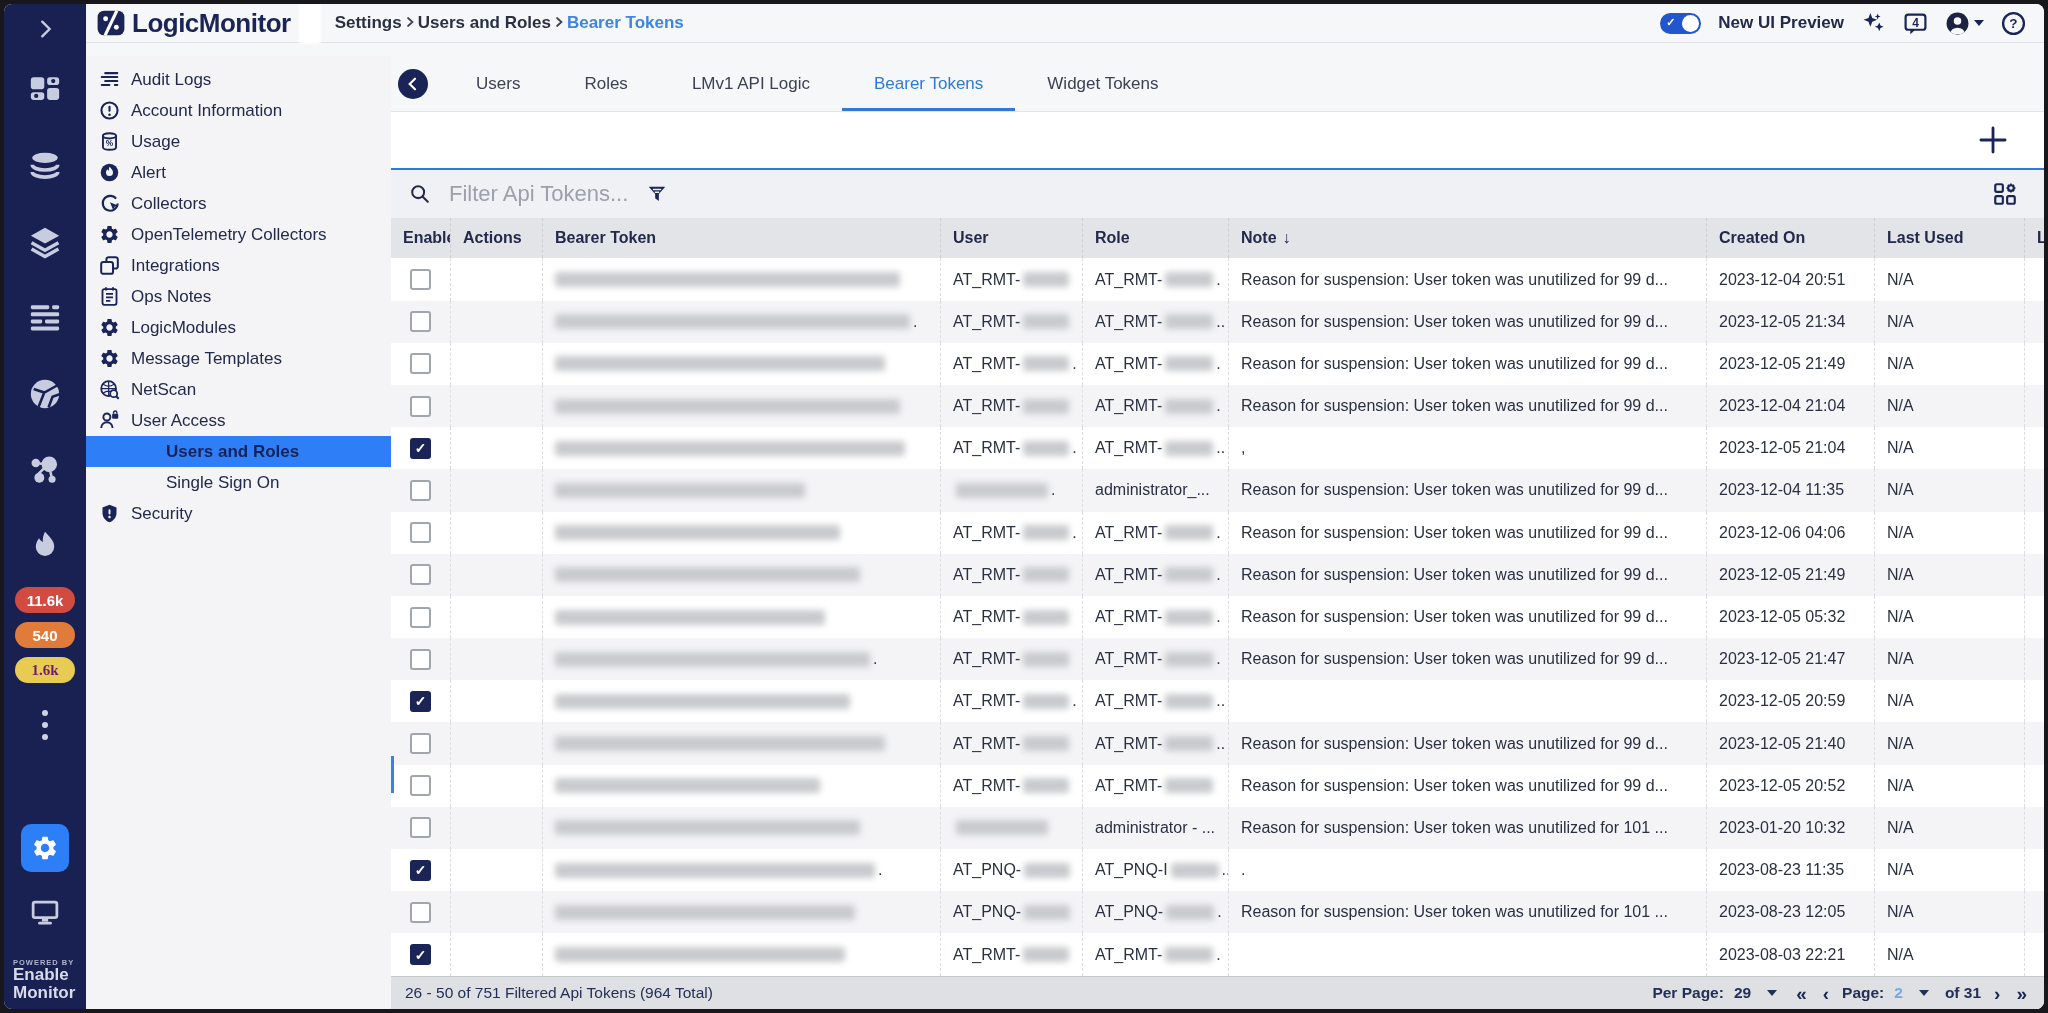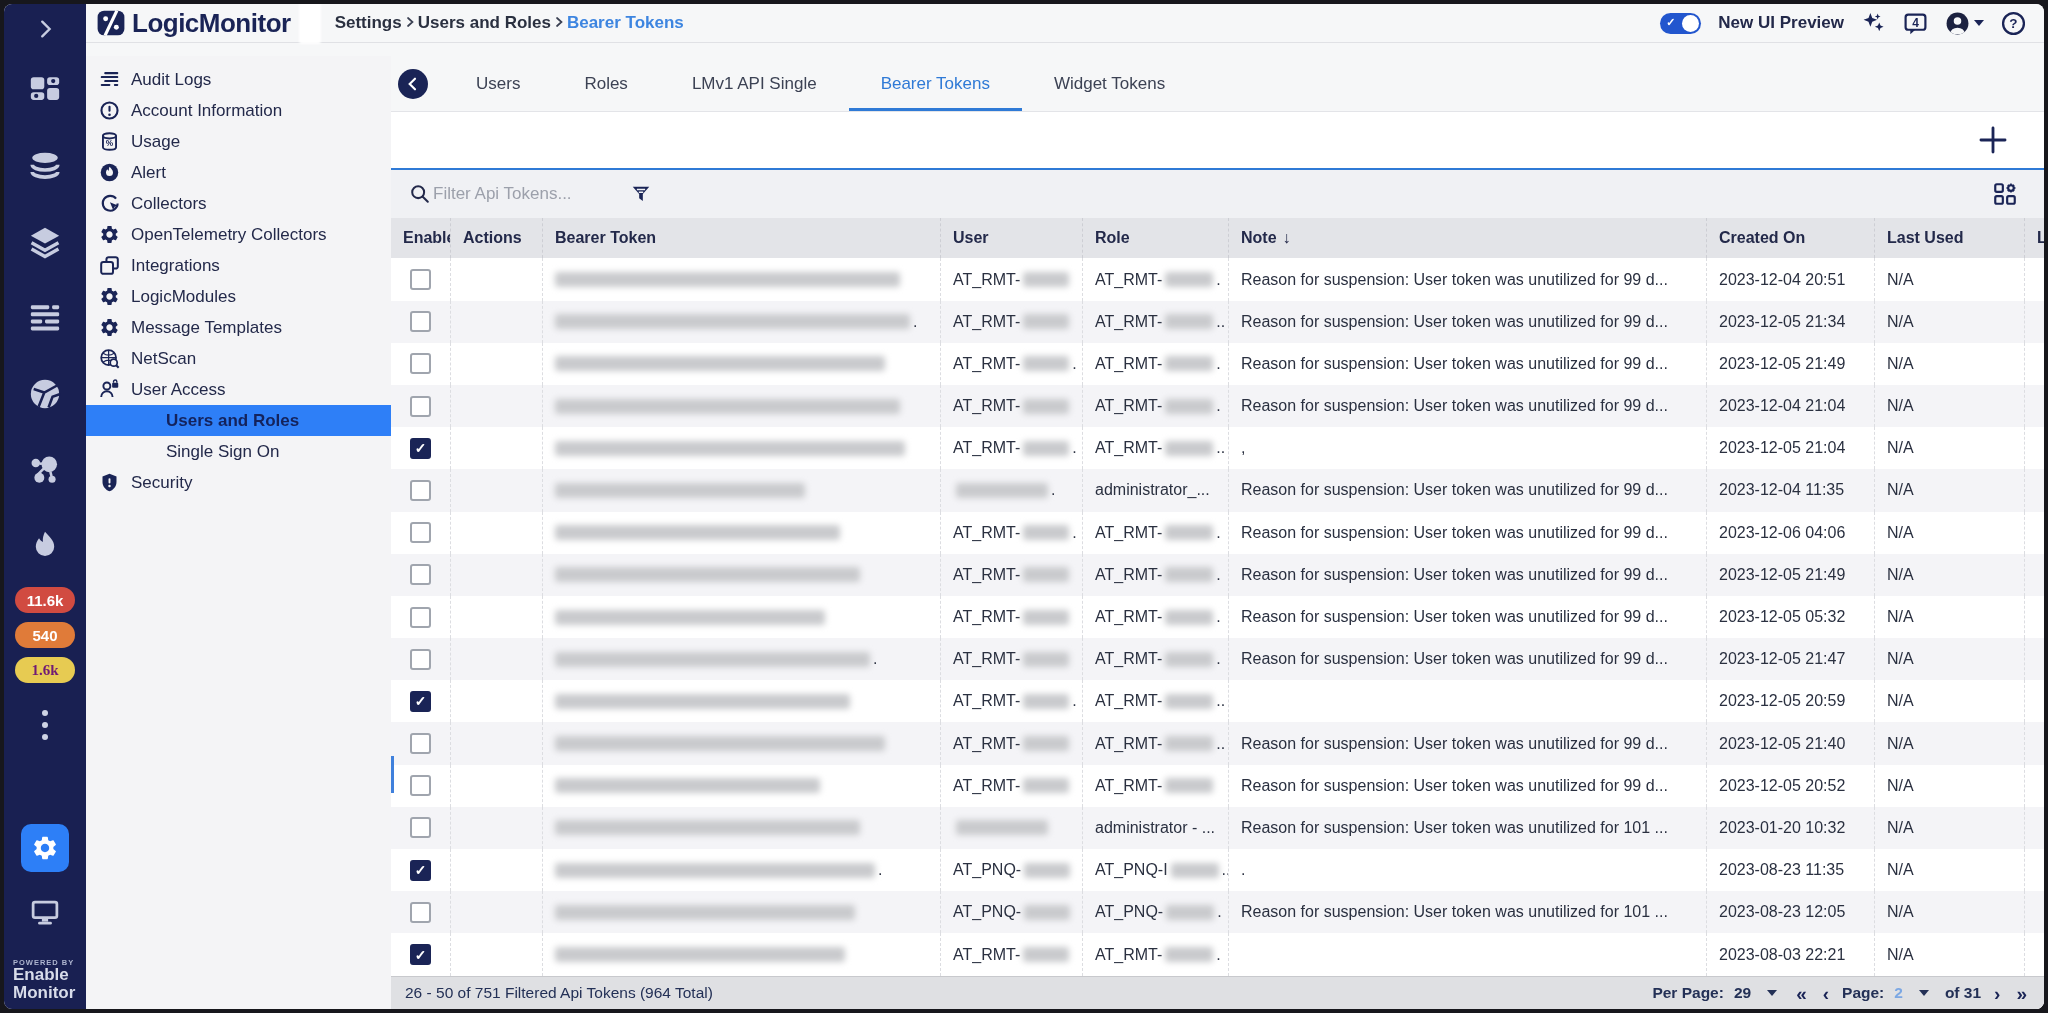--- a/index.html
+++ b/index.html
@@ -61,21 +61,21 @@
   .back-btn svg{width:16px;height:16px;}
   .tabs{display:flex;height:100%;margin-left:16px;}
   .tab{padding:0 32px;display:flex;align-items:center;font-size:17px;color:#3C4254;cursor:pointer;border-bottom:3px solid transparent;border-top:3px solid transparent;}
   .tab.active{color:#2F7AD6;border-bottom-color:#2F7AD6;}
   .addzone{height:56px;flex:none;background:#FFFFFF;display:flex;align-items:center;justify-content:flex-end;}
   .plus-btn{width:34px;height:34px;margin-right:34px;color:#1A2456;cursor:pointer;}
   .plus-btn svg{width:34px;height:34px;}
   .filterbar{height:50px;flex:none;background:#F0F1F4;border-top:2px solid #2F7AD6;display:flex;align-items:center;}
   .search-icon{margin-left:18px;width:22px;height:22px;color:#23294A;flex:none;}
   .search-icon svg{width:22px;height:22px;}
-  .filter-input{border:none;outline:none;background:transparent;font-size:17px;color:#3C4254;width:185px;margin-left:0;font-family:"Liberation Sans",sans-serif;}
+  .filter-input{border:none;outline:none;background:transparent;font-size:22px;color:#3C4254;width:185px;margin-left:16px;font-family:"Liberation Sans",sans-serif;}
   .filter-input::placeholder{color:#9CA0AB;}
   .funnel{width:22px;height:22px;color:#1A2456;margin-left:14px;cursor:pointer;}
   .funnel svg{width:22px;height:22px;}
   .grid-btn{margin-left:auto;margin-right:26px;width:26px;height:26px;color:#1A2456;cursor:pointer;}
   .grid-btn svg{width:26px;height:26px;}
 
   
   .thead,.trow{display:grid;grid-template-columns:60px 92px 398px 142px 146px 478px 168px 150px 1fr;}
   .thead{height:40px;flex:none;background:#E3E4E8;font-size:16px;font-weight:bold;color:#23294A;}
   .thead .hc{display:flex;align-items:center;padding-left:12px;border-right:1px dashed #CDCED4;overflow:hidden;white-space:nowrap;cursor:pointer;}
@@ -353,20 +353,30 @@
   <div class="side-item">
     <span class="icon">
             <svg viewBox="0 0 24 24" fill="none" stroke="currentColor" stroke-width="2.3">
               <rect x="2.5" y="8" width="13.5" height="13.5" rx="2.5"></rect>
               <path d="M8.5 8V5a2.5 2.5 0 0 1 2.5-2.5h8A2.5 2.5 0 0 1 21.5 5v8a2.5 2.5 0 0 1-2.5 2.5h-3"></path>
             </svg>
           </span>
     <span class="lbl">Integrations</span>
   </div>
 
+  <div class="side-item">
+    <span class="icon">
+            <svg viewBox="0 0 24 24" fill="none" stroke="currentColor" stroke-width="2.1">
+              <rect x="4" y="3.5" width="16" height="18" rx="2"></rect>
+              <path d="M8 9h8M8 13h8M8 17h5"></path>
+              <path d="M8 1.5v3.5M16 1.5v3.5"></path>
+            </svg>
+          </span>
+    <span class="lbl">Ops Notes</span>
+  </div>
 
   <div class="side-item">
     <span class="icon">
             <svg viewBox="0 0 24 24" fill="currentColor">
               <path d="M19.14 12.94c.04-.3.06-.61.06-.94s-.02-.64-.07-.94l2.03-1.58c.18-.14.23-.41.12-.61l-1.92-3.32c-.12-.22-.37-.29-.59-.22l-2.39.96c-.5-.38-1.03-.7-1.62-.94l-.36-2.54c-.04-.24-.24-.41-.48-.41h-3.84c-.24 0-.43.17-.47.41l-.36 2.54c-.59.24-1.13.57-1.62.94l-2.39-.96c-.22-.08-.47 0-.59.22L2.74 8.87c-.12.21-.08.47.12.61l2.03 1.58c-.05.3-.09.63-.09.94s.02.64.07.94l-2.03 1.58c-.18.14-.23.41-.12.61l1.92 3.32c.12.22.37.29.59.22l2.39-.96c.5.38 1.03.7 1.62.94l.36 2.54c.05.24.24.41.48.41h3.84c.24 0 .44-.17.47-.41l.36-2.54c.59-.24 1.13-.56 1.62-.94l2.39.96c.22.08.47 0 .59-.22l1.92-3.32c.12-.22.07-.47-.12-.61l-2.01-1.58zM12 15.6c-1.98 0-3.6-1.62-3.6-3.6s1.62-3.6 3.6-3.6 3.6 1.62 3.6 3.6-1.62 3.6-3.6 3.6z"></path>
             </svg>
           </span>
     <span class="lbl">LogicModules</span>
   </div>
 
@@ -430,21 +440,21 @@
       <span class="back-btn">
             <svg viewBox="0 0 24 24" fill="none" stroke="#fff" stroke-width="3.2" stroke-linecap="round">
               <path d="M15 4l-8 8 8 8"></path>
             </svg>
           </span>
       <div class="tabs">
   <div class="tab">Users</div>
 
   <div class="tab">Roles</div>
 
-  <div class="tab">LMv1 API Single</div>
+  <div class="tab">LMv1 API Logic</div>
 
   <div class="tab active">Bearer Tokens</div>
 
   <div class="tab">Widget Tokens</div>
 </div>
     </div>
     <div class="addzone">
       <span class="plus-btn"><svg viewBox="0 0 24 24" fill="none" stroke="currentColor" stroke-width="2" stroke-linecap="round">
               <path d="M12 3.5v17M3.5 12h17"></path>
             </svg></span>

